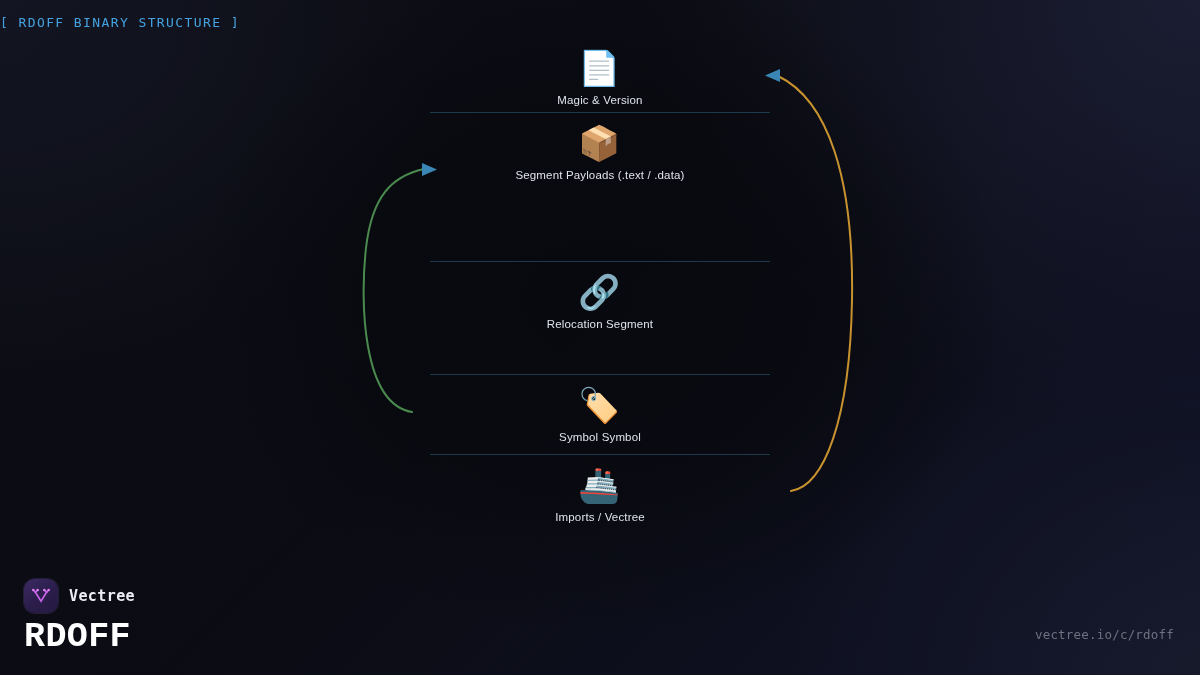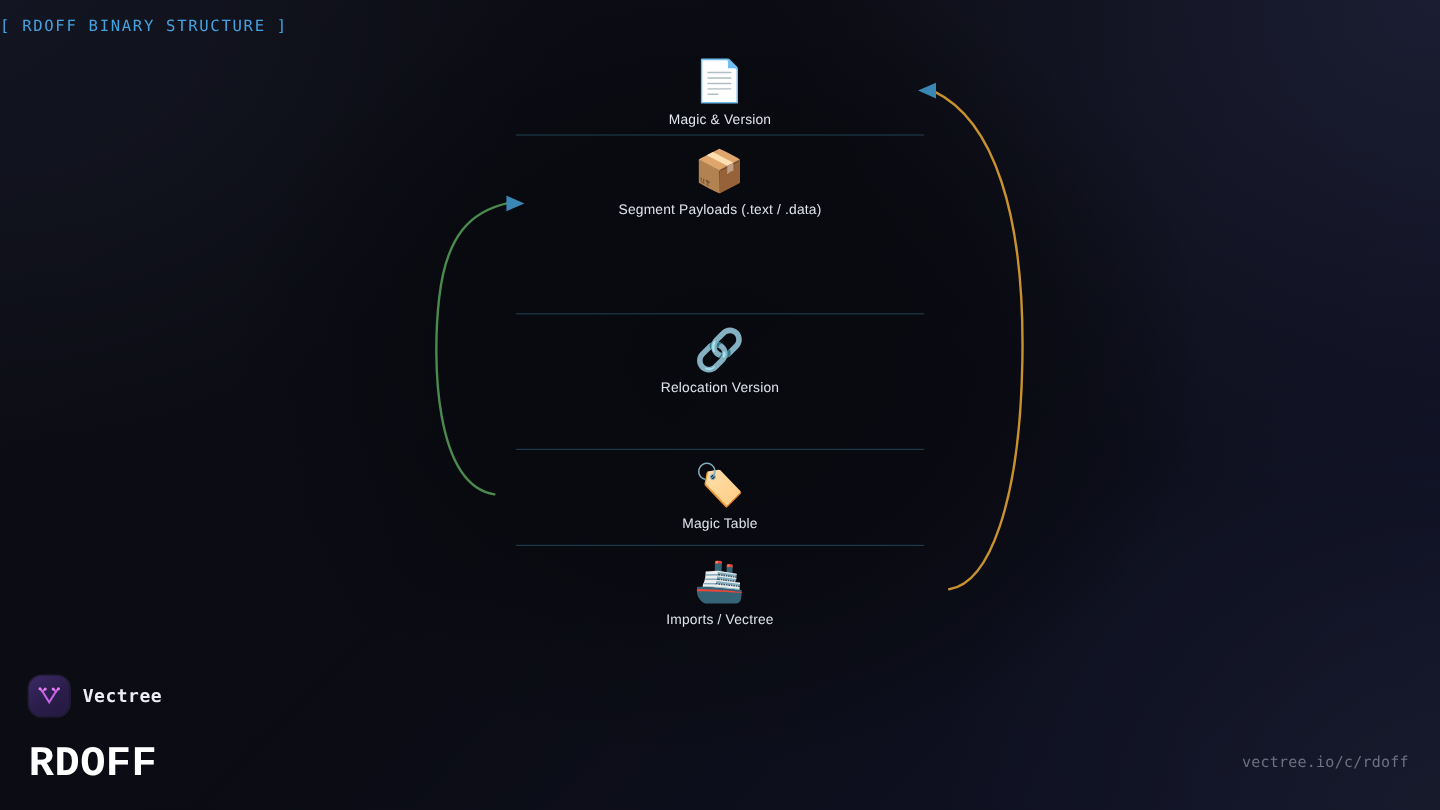--- a/index.html
+++ b/index.html
@@ -94,21 +94,21 @@
   
   #footer-brand {
     position: absolute;
     left: 24px;
     bottom: 20px;
   }
   #brand-row {
     display: flex;
     align-items: center;
     gap: 11px;
-    margin-bottom: 23px;
+    margin-bottom: 7px;
   }
   #brand-logo {
     width: 34px;
     height: 34px;
     border-radius: 11px;
     background: linear-gradient(145deg, #3b2a63 0%, #2a1d4a 55%, #241a41 100%);
     display: flex;
     align-items: center;
     justify-content: center;
     box-shadow: 0 0 0 1px rgba(150,110,220,0.18);
@@ -168,26 +168,26 @@
       <div class="row-label">Magic &amp; Version</div>
     </div>
 
     <div class="row" style="height:149px">
       <div class="row-icon">📦</div>
       <div class="row-label">Segment Payloads (.text / .data)</div>
     </div>
 
     <div class="row" style="height:113px">
       <div class="row-icon">🔗</div>
-      <div class="row-label">Relocation Version</div>
+      <div class="row-label">Relocation Segment</div>
     </div>
 
     <div class="row" style="height:80px">
       <div class="row-icon">🏷️</div>
-      <div class="row-label">Magic Table</div>
+      <div class="row-label">Symbol Symbol</div>
     </div>
 
     <div class="row" style="height:75px">
       <div class="row-icon">🚢</div>
       <div class="row-label">Imports / Vectree</div>
     </div>
 
   </div>
 
   <div id="footer-brand">

